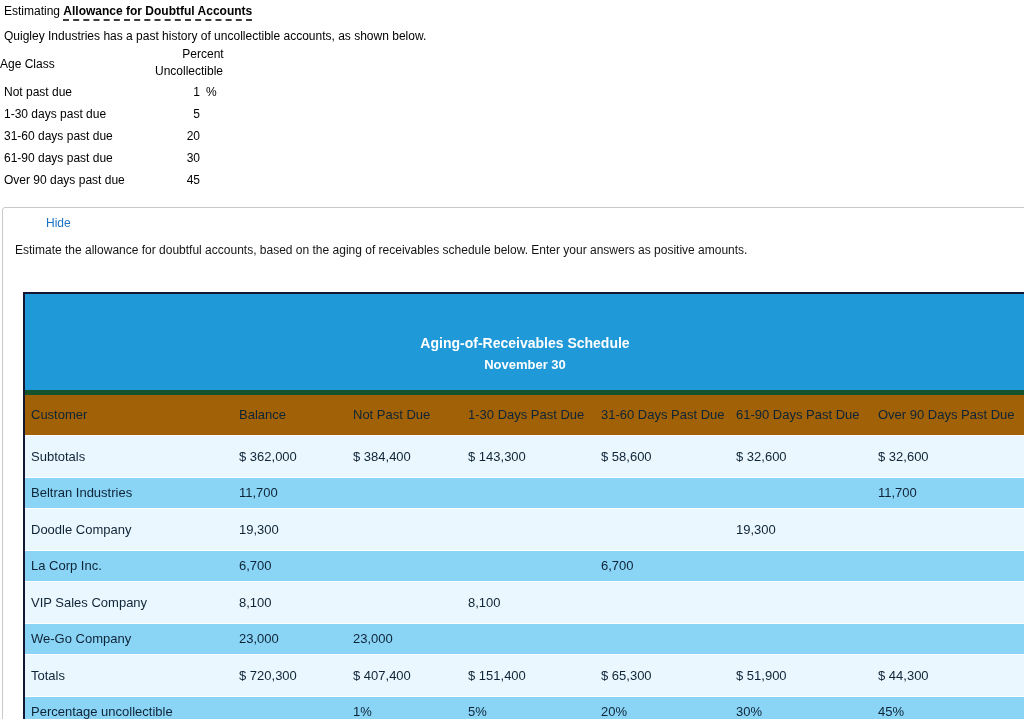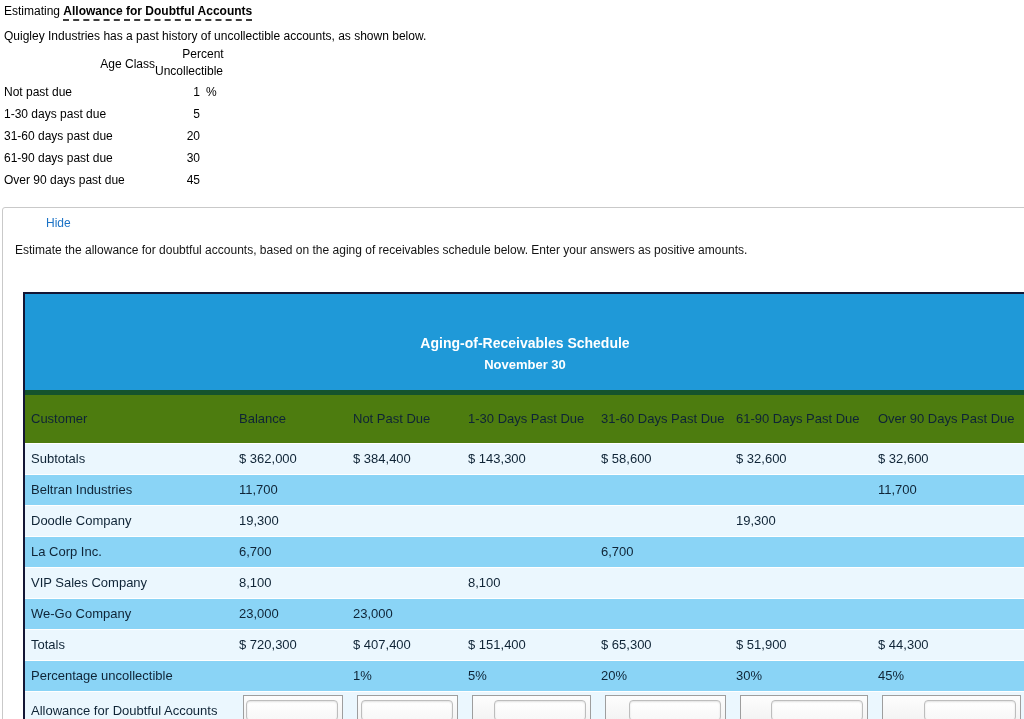--- a/index.html
+++ b/index.html
@@ -6,21 +6,21 @@
   #page{position:relative;width:1024px;height:719px;overflow:hidden;background:#fff;
         font-family:"Liberation Sans",sans-serif;color:#000;}
 
   
   .top-title{position:absolute;left:4px;top:4px;font-size:12px;}
   .top-title .uline{font-weight:bold;border-bottom:2px dashed #3c3c3c;padding-bottom:1px;}
   .intro{position:absolute;left:4px;top:29px;font-size:12px;}
 
   
   .agebox{position:absolute;left:0;top:44px;width:270px;height:150px;font-size:12px;}
-  .agebox .h-age{position:absolute;left:0;top:13px;width:155px;text-align:right;}
+  .agebox .h-age{position:absolute;left:0;top:13px;width:155px;text-align:left;}
   .agebox .h-p1{position:absolute;left:145px;top:3px;width:116px;text-align:center;}
   .agebox .h-p2{position:absolute;left:131px;top:20px;width:116px;text-align:center;}
   .agerow{position:absolute;left:0;width:270px;height:16px;}
   .agerow .lbl{position:absolute;left:4px;top:0;}
   .agerow .val{position:absolute;left:95px;top:0;width:105px;text-align:right;}
   .agerow .sfx{position:absolute;left:206px;top:0;}
 
   
   .panel{position:absolute;left:2px;top:207px;width:1030px;height:520px;
          background:#fff;border:1px solid #c9c9c9;border-radius:3px;}
@@ -32,23 +32,23 @@
   .sched-title{height:101px;background:#1f99d8;color:#fff;font-weight:bold;
                display:flex;flex-direction:column;align-items:center;
                padding-top:42px;box-sizing:border-box;border-bottom:5px solid #14532d;}
   .sched-title .t1{font-size:14px;line-height:14px;}
   .sched-title .t2{font-size:13px;line-height:13px;margin-top:8px;}
 
   table.grid{width:1000px;border-collapse:collapse;table-layout:fixed;
              font-size:13px;color:#0f2436;}
   table.grid td,table.grid th{padding:0 0 0 6px;text-align:left;font-weight:normal;
              overflow:hidden;white-space:nowrap;border-top:1px solid rgba(255,255,255,.85);}
-  tr.hdr{background:#4d7c0f;height:48px;}
+  tr.hdr{background:#a16207;height:40px;}
   tr.hdr th{border-top:none;}
-  tr.r-light{background:#ebf7fe;height:31px;}
+  tr.r-light{background:#ebf7fe;height:42px;}
   tr.r-blue{background:#8ad4f6;height:31px;}
   tr.r-answer{background:#ebf7fe;height:38px;}
   td.inp-cell{padding:0;}
   .inpwrap{margin:3px 4px;height:29px;border:1px solid #9e9e9e;
            background:linear-gradient(#fdfdfd,#f1f1f1);
            display:flex;align-items:center;justify-content:flex-end;}
   .inp{width:92px;height:21px;margin-right:4px;border:1px solid #bdbdbd;border-radius:4px;
        background:linear-gradient(#ffffff,#f7f7f7);
        box-shadow:inset 0 1px 2px rgba(0,0,0,.12);padding:0 4px;
        font:13px "Liberation Sans",sans-serif;box-sizing:border-box;}

